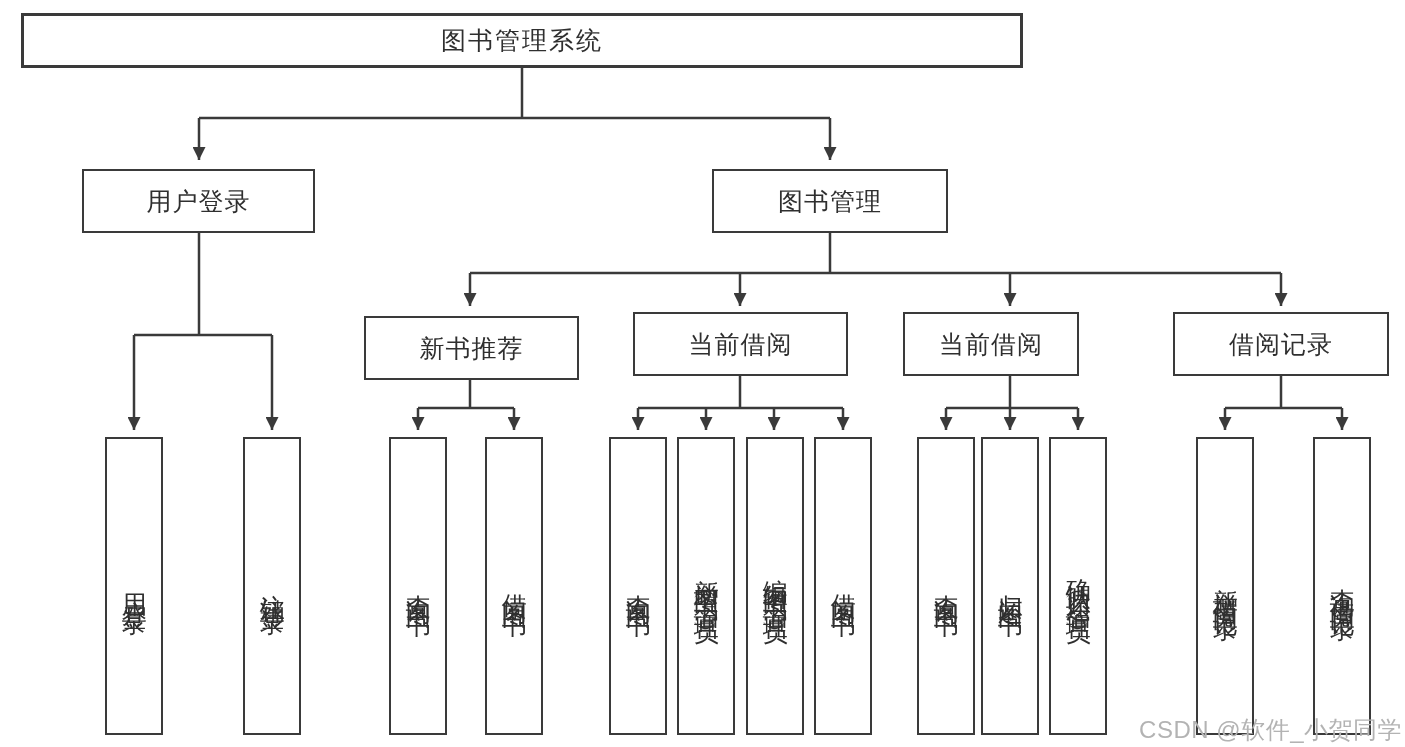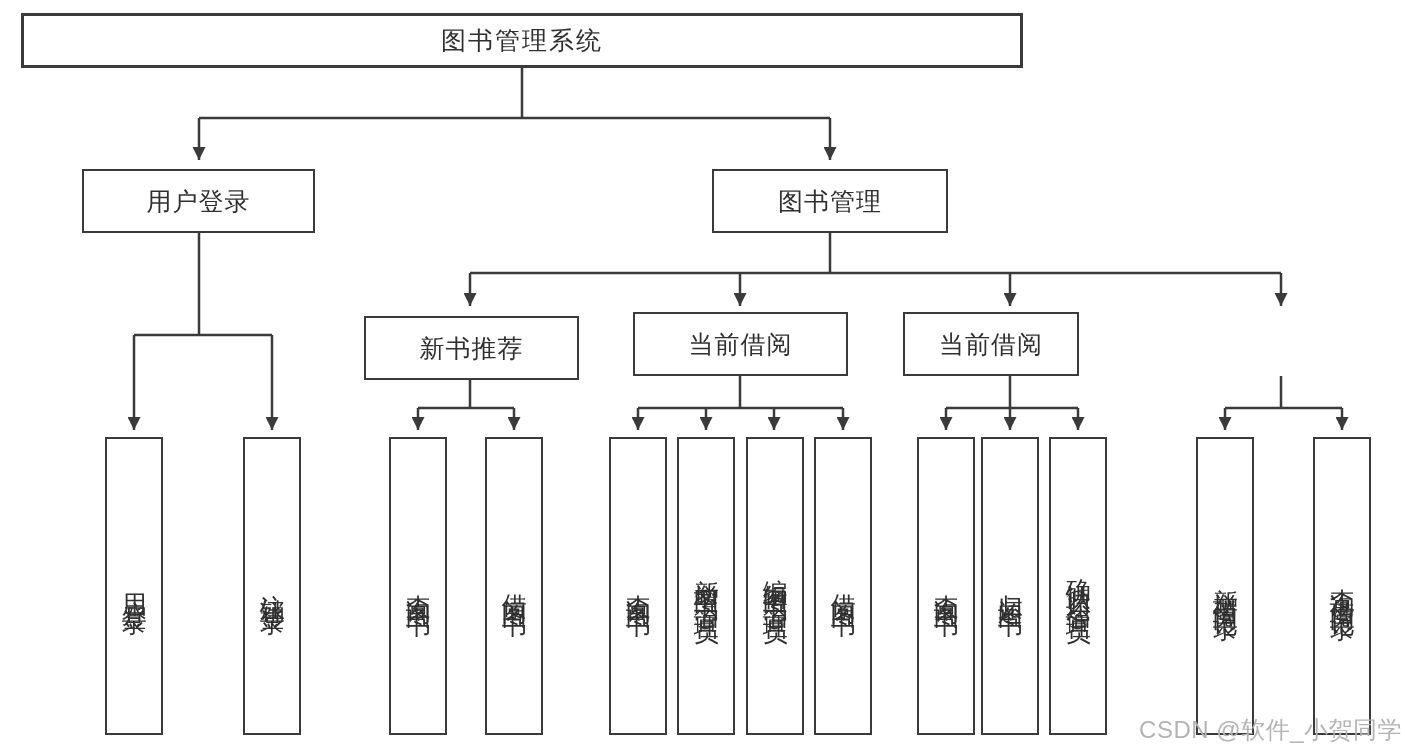--- a/index.html
+++ b/index.html
@@ -101,20 +101,21 @@
   </svg>
 
   <div class="node root" style="left:21px; top:13px; width:1002px; height:55px;">图书管理系统</div>
 
   <div class="node" style="left:82px; top:169px; width:233px; height:64px;">用户登录</div>
   <div class="node" style="left:712px; top:169px; width:236px; height:64px;">图书管理</div>
 
   <div class="node" style="left:364px; top:316px; width:215px; height:64px;">新书推荐</div>
   <div class="node" style="left:633px; top:312px; width:215px; height:64px;">当前借阅</div>
   <div class="node" style="left:903px; top:312px; width:176px; height:64px;">当前借阅</div>
+  <div class="node" style="left:1173px; top:312px; width:216px; height:64px;">借阅记录</div>
 
   <div class="node leaf" style="left:105px; top:437px; width:58px; height:298px;">
     <span>用户登录</span>
   </div>
   <div class="node leaf" style="left:243px; top:437px; width:58px; height:298px;">
     <span>注销登录</span>
   </div>
 
   <div class="node leaf" style="left:389px; top:437px; width:58px; height:298px;">
     <span>查询图书</span>

